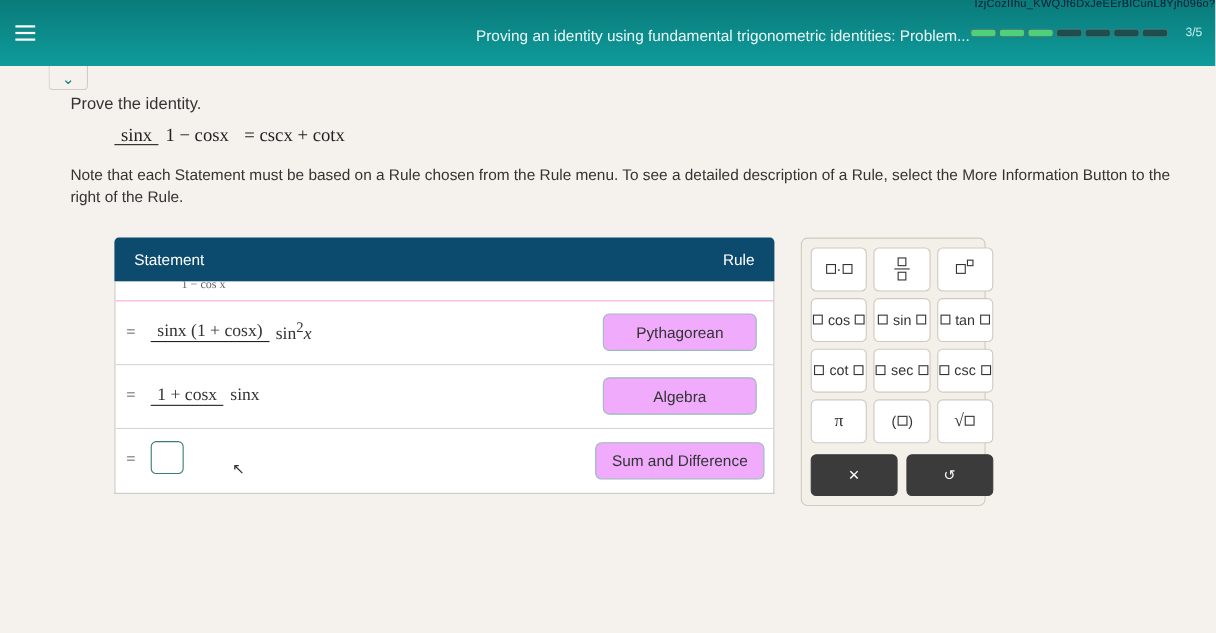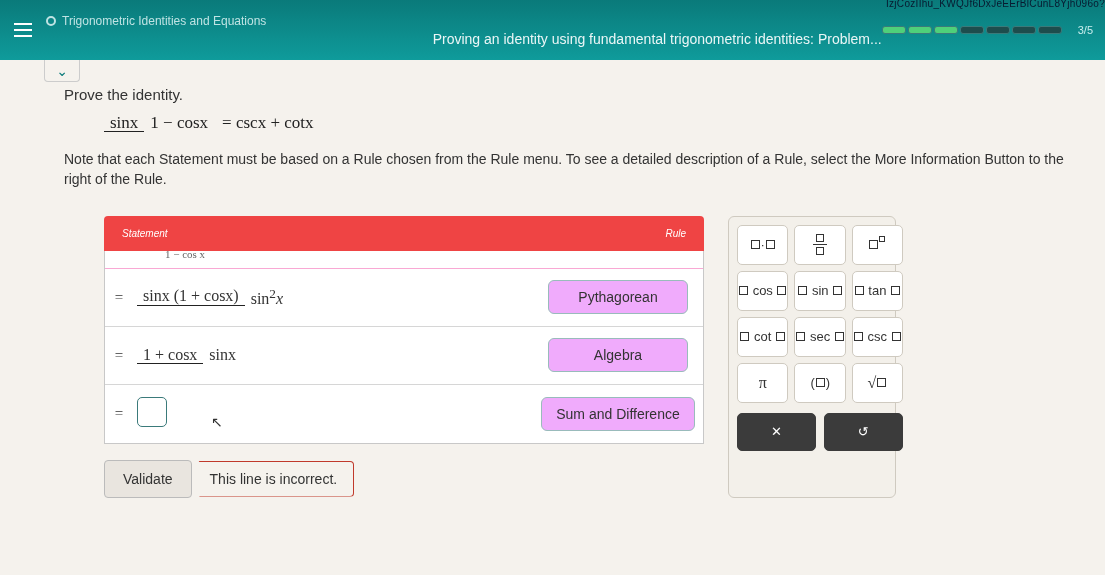--- a/index.html
+++ b/index.html
@@ -43,21 +43,21 @@
   .content{ padding: 26px 20px 10px 64px; }
   .prompt{ font-size:15px; color:#333; }
   .identity{ font-family: 'Times New Roman', serif; font-size:17px; color:#222; margin:10px 0 16px 40px; display:flex; align-items:center; gap:8px;}
   .frac{ display:inline-flex; flex-direction:row; align-items:center; line-height:1.05;}
   .frac .num{ border-bottom:1px solid #222; padding:0 6px;}
   .frac .den{ padding:0 6px;}
   .note{ font-size:14px; color:#333; line-height:1.45; margin-bottom:26px;}
 
   .work-area{ display:flex; gap:24px; padding-left:40px;}
   .proof-panel{ width:600px; }
-  .proof-header{ display:flex; background:#ef4444; color:#fff; font-size:10px; border-radius:4px 4px 0 0;font-style:italic;}
+  .proof-header{ display:flex; background:#0c4a6e; color:#fff; font-size:14px; border-radius:4px 4px 0 0;}
   .ph-stmt{ flex:1; padding:12px 18px;}
   .ph-rule{ width:170px; padding:12px 18px; text-align:right;}
   .proof-body{ background:#fff; border:1px solid #c8c8c8; border-top:none;}
   .clip-row{ height:18px; border-bottom:1px solid #f9a8d4; font-family:'Times New Roman',serif; font-size:11px; color:#666; padding-left:60px; overflow:hidden; line-height:6px;}
   .proof-row{ display:flex; align-items:center; border-bottom:1px solid #d6d6d6; min-height:58px;}
   .proof-row:last-child{ border-bottom:none;}
   .eq-cell{ width:28px; text-align:center; font-family:'Times New Roman',serif; font-size:15px; color:#333;}
   .stmt-cell{ flex:1; font-family:'Times New Roman',serif; font-size:16px; color:#333; padding:6px 4px;}
   .rule-cell{ width:170px; display:flex; justify-content:center;}
   .rule-btn{
@@ -115,24 +115,20 @@
 
 <div class="topbar">
   <div class="hamburger">
     <div class="ham-lines">
         <span></span>
         <span></span>
         <span></span>
       </div>
   </div>
   <div class="title-block">
-    <div class="title-top">
-      <span class="dot"></span>
-      <span>Trigonometric Identities and Equations</span>
-    </div>
     <div class="title-main">Proving an identity using fundamental trigonometric identities: Problem...</div>
   </div>
   <div class="progress-wrap">
     <div class="progress-bar">
       <span class="seg filled"></span>
         <span class="seg filled"></span>
         <span class="seg filled"></span>
       <span class="seg"></span>
         <span class="seg"></span>
         <span class="seg"></span>
@@ -200,24 +196,20 @@
           <div class="stmt-cell">
             <span class="input-box"></span>
             <span style="margin-left:40px; font-size:14px;">↖</span>
           </div>
           <div class="rule-cell">
             <div class="rule-btn">Sum and Difference</div>
           </div>
         </div>
       </div>
 
-      <div class="validate-row">
-        <button class="validate-btn">Validate</button>
-        <div class="error-tag">This line is incorrect.</div>
-      </div>
     </div>
 
     <div class="keypad">
       <div class="key"><span class="sq"></span>·<span class="sq"></span></div>
       <div class="key">
         <span class="kfrac">
             <span class="sq"></span>
             <span class="bar"></span>
             <span class="sq"></span>
           </span>

